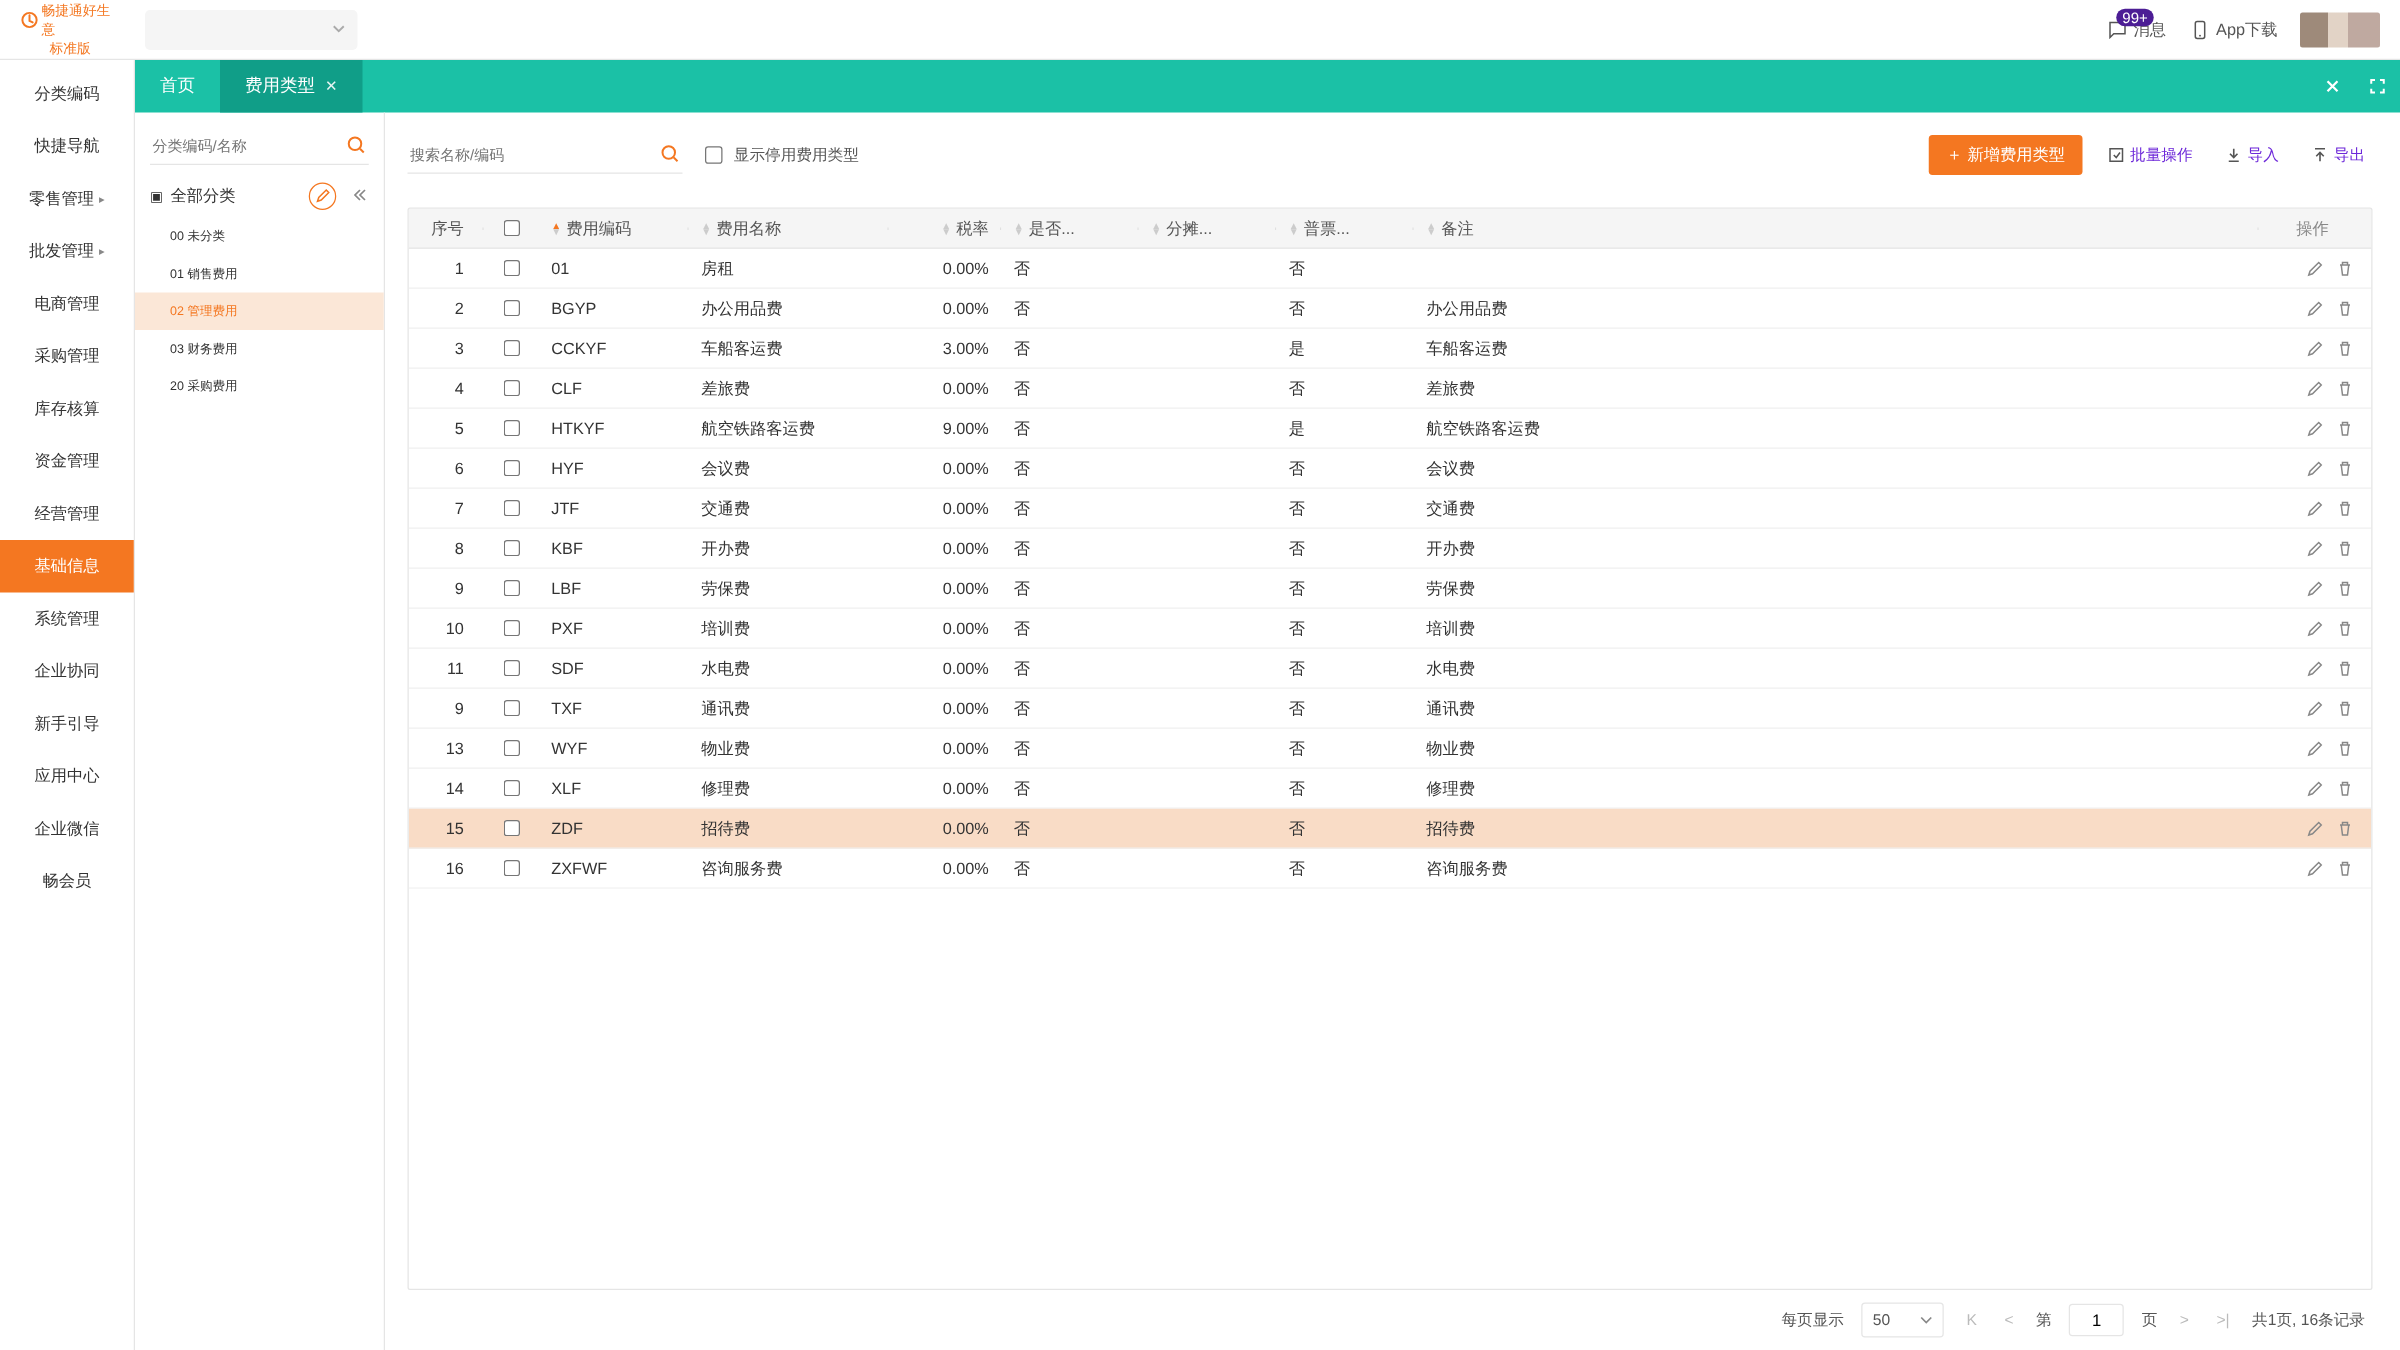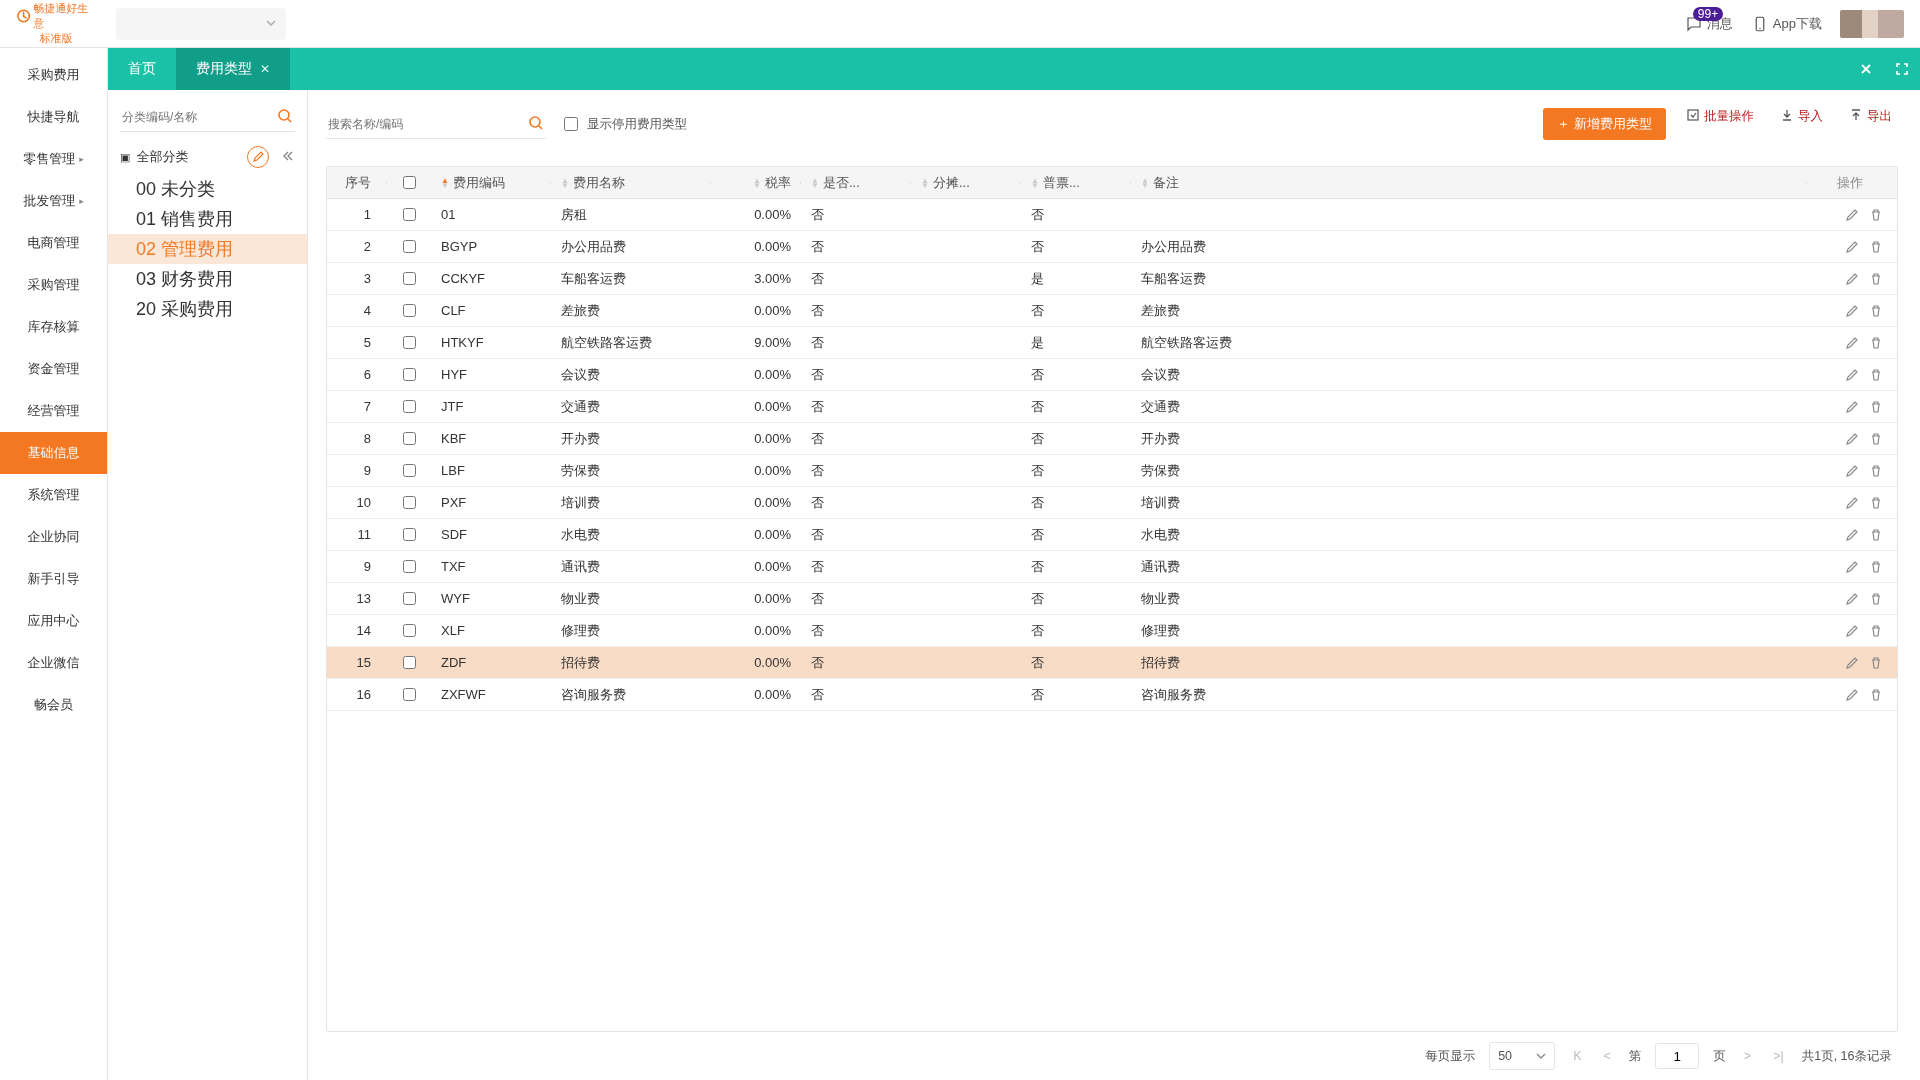--- a/index.html
+++ b/index.html
@@ -53,34 +53,34 @@
 
   .tree-panel { width:200px; border-right:1px solid var(--border); display:flex; flex-direction:column; padding:12px 0 0 0; position:relative; }
   .tree-search { margin:0 12px 8px 12px; position:relative; }
   .tree-search input { width:100%; height:30px; border:none; border-bottom:1px solid var(--border); outline:none; font-size:12px; padding-right:24px; }
   .tree-search .sicon { position:absolute; right:2px; top:6px; color:var(--orange); }
   .tree-header { display:flex; align-items:center; padding:6px 12px; gap:6px; font-size:13px; }
   .tree-header .all-icon { font-size:11px; }
   .tree-header .edit-btn { margin-left:auto; width:22px; height:22px; border:1px solid var(--orange); border-radius:50%; display:flex; align-items:center; justify-content:center; color:var(--orange); cursor:pointer; }
   .tree-header .collapse-btn { margin-left:6px; color:#888; cursor:pointer; }
   .tree-list { padding-left:0; }
-  .tree-item { height:30px; display:flex; align-items:center; padding-left:28px; font-size:18px; cursor:pointer; }
+  .tree-item { height:30px; display:flex; align-items:center; padding-left:28px; font-size:10px; cursor:pointer; }
   .tree-item.active { background:var(--orange-pale); color:var(--orange); }
 
   .table-panel { flex:1; display:flex; flex-direction:column; min-width:0; padding:14px 22px 0 18px; }
 
   .toolbar { display:flex; align-items:center; gap:14px; height:40px; }
   .tb-search { position:relative; width:220px; }
   .tb-search input { width:100%; height:30px; border:none; border-bottom:1px solid var(--border); outline:none; font-size:12px; padding-right:24px; }
   .tb-search .sicon { position:absolute; right:2px; top:6px; color:var(--orange); }
   .chk-label { display:flex; align-items:center; gap:6px; color:#555; font-size:12.5px; cursor:pointer; }
   .chk-label input { width:14px; height:14px; }
   .tb-spacer { flex:1; }
   .btn-primary { background:var(--orange); color:#fff; border:none; height:32px; padding:0 14px; border-radius:3px; cursor:pointer; font-size:13px; display:flex; align-items:center; gap:4px; }
-  .btn-ghost { background:none; border:none; color:#b91c1c; cursor:pointer; display:flex; align-items:flex-start; gap:4px; font-size:12.5px; height:32px; padding:0 6px; }
+  .btn-ghost { background:none; border:none; color:#6d28d9; cursor:pointer; display:flex; align-items:center; gap:4px; font-size:12.5px; height:32px; padding:0 6px; }
   .btn-ghost svg { width:14px; height:14px; }
 
   
   .grid { flex:1; border:1px solid var(--border); border-radius:2px; min-height:0; display:flex; flex-direction:column; overflow:hidden; margin-top:22px; }
   .grid-head, .grid-row { display:flex; align-items:center; height:32px; }
   .grid-head { background:#f5f5f5; border-bottom:1px solid var(--border); font-weight:500; color:#555; position:sticky; top:0; }
   .grid-body { overflow:auto; }
   .grid-row { border-bottom:1px solid #f0f0f0; }
   .grid-row.highlight { background:var(--row-highlight); }
   .cell { padding:0 10px; overflow:hidden; text-overflow:ellipsis; white-space:nowrap; display:flex; align-items:center; }
@@ -146,21 +146,21 @@
       </svg>
     <span>App下载</span>
   </div>
   <div class="avatar"></div>
 </div>
 
 <div class="body">
 
   <div class="sidebar" id="sidebar">
       <div class="side-item">
-        <span>采购费用</span>
+        <span>分类编码</span>
       </div>
       <div class="side-item">
         <span>快捷导航</span>
       </div>
       <div class="side-item">
         <span>零售管理</span>
         <span class="caret">▸</span>
       </div>
       <div class="side-item">
         <span>批发管理</span>

